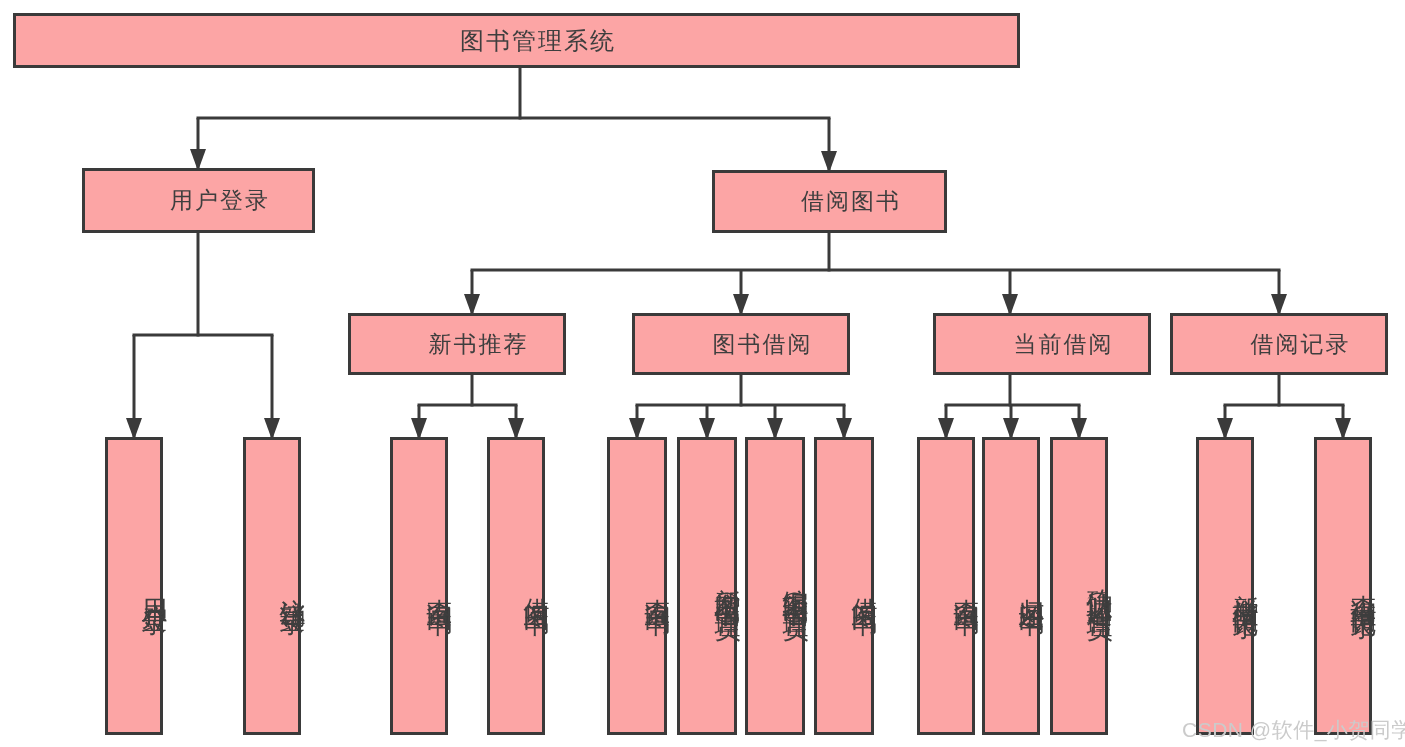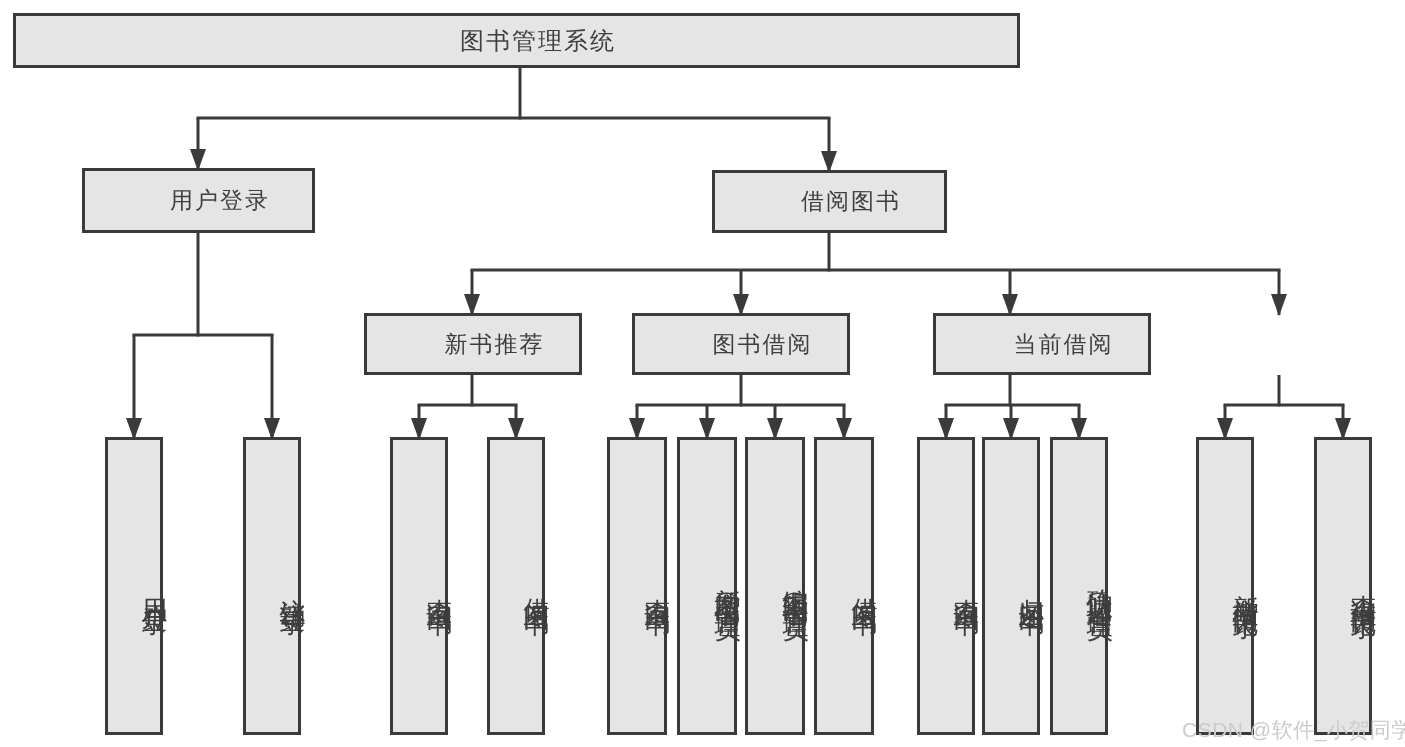--- a/index.html
+++ b/index.html
@@ -3,30 +3,30 @@
 <meta charset="utf-8">
 <style>
   html,body{margin:0;padding:0;background:#fff;}
   .canvas{
     position:relative;width:1405px;height:747px;background:#ffffff;
     font-family:"Liberation Sans",sans-serif;overflow:hidden;
   }
   svg.wires{position:absolute;left:0;top:0;z-index:1;}
   .box{
     position:absolute;box-sizing:border-box;z-index:2;
-    background:#e5e5e5;border:3px solid #3a3a3a;color:#3e3e3e;
+    background:#fca5a5;border:3px solid #3a3a3a;color:#3e3e3e;
     display:flex;align-items:center;justify-content:center;text-align:center;padding-left:43px;
   }
   .hlabel{font-size:23px;letter-spacing:2px;white-space:nowrap;}
   #root-box{left:13px;top:13px;width:1007px;height:55px;}
   #root-box .hlabel{font-size:24px;}
   #login-box{left:82px;top:168px;width:233px;height:65px;}
   #mgmt-box{left:712px;top:170px;width:235px;height:63px;}
   .l3{top:313px;height:62px;width:218px;}
-  #l3-0{left:364px;font-family:Liberation Serif, serif;} #l3-1{left:632px;} #l3-2{left:901px;margin-left:32px;} #l3-3{left:1170px;}
+  #l3-0{left:348px;font-family:Liberation Serif, serif;} #l3-1{left:632px;} #l3-2{left:901px;margin-left:32px;} #l3-3{left:1170px;}
   .leaf{top:437px;height:298px;width:58px;}
   .leaf.wide{width:60px;}
   .vlabel{
     writing-mode:vertical-rl;text-orientation:mixed;
     font-size:26px;letter-spacing:4px;white-space:nowrap;
   }
   #lf-0{left:105px;} #lf-1{left:243px;}
   #lf-2{left:390px;} #lf-3{left:487px;}
   #lf-4{left:607px;} #lf-5{left:677px;} #lf-6{left:745px;} #lf-7{left:814px;}
   #lf-8{left:917px;} #lf-9{left:982px;} #lf-10{left:1050px;}
@@ -104,20 +104,23 @@
 
   <div class="box l3" id="l3-0">
     <span class="hlabel">新书推荐</span>
   </div>
   <div class="box l3" id="l3-1">
     <span class="hlabel">图书借阅</span>
   </div>
   <div class="box l3" id="l3-2">
     <span class="hlabel">当前借阅</span>
   </div>
+  <div class="box l3" id="l3-3">
+    <span class="hlabel">借阅记录</span>
+  </div>
 
   <div class="box leaf" id="lf-0">
     <span class="vlabel">用户登录</span>
   </div>
   <div class="box leaf" id="lf-1">
     <span class="vlabel">注销登录</span>
   </div>
 
   <div class="box leaf" id="lf-2">
     <span class="vlabel">查询图书</span>

